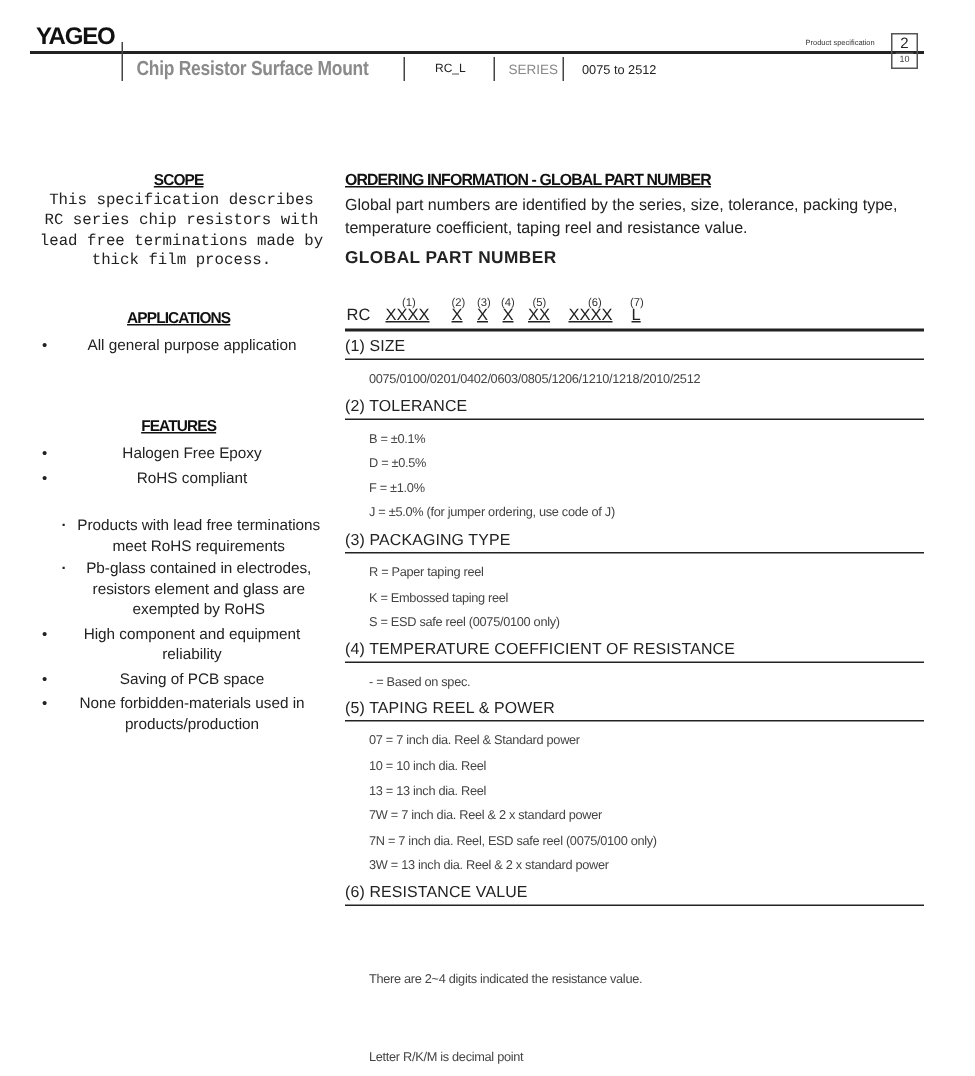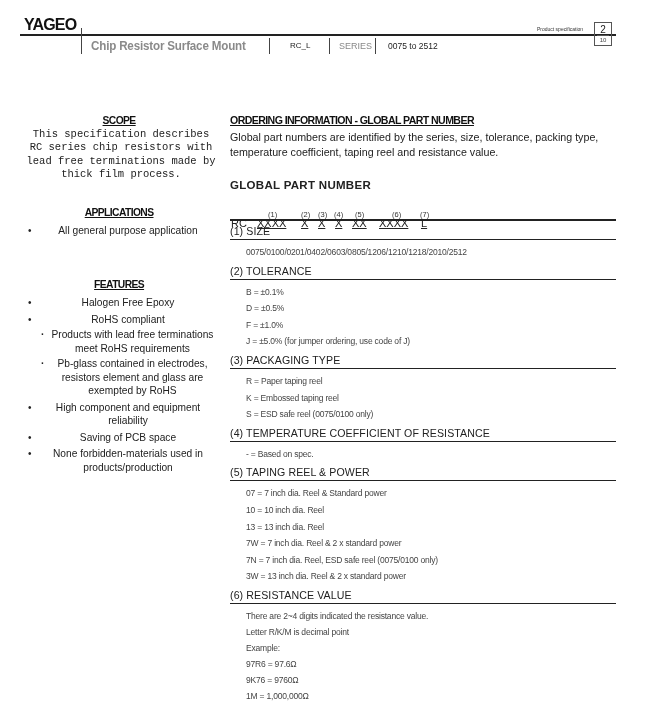--- a/index.html
+++ b/index.html
@@ -17,37 +17,37 @@
     .hdr-page .n { display: block; font-size: 10px; line-height: 11px; border-bottom: 1px solid #555; margin: 1px 2px 0 2px; color: #222; }
     .hdr-page .t { display: block; font-size: 6px; line-height: 9px; color: #444; }
 
     
     .lc { position: absolute; left: 26px; width: 190px; font-family: "Liberation Sans", sans-serif; text-align: center; }
     .sec-h { font-family: "Liberation Sans", sans-serif; font-weight: 900; font-size: 10.5px; text-decoration: underline; text-underline-offset: 1px; letter-spacing: -0.6px; color: #111; transform: scaleX(0.98); transform-origin: left; }
     .lc p { font-size: 10.5px; line-height: 13.3px; color: #222; margin-top: 2px; font-family: Liberation Mono, monospace; }
     .bul { list-style: none; margin-top: 5px; }
     .bul > li { position: relative; padding-left: 14px; font-size: 10.2px; line-height: 13.5px; color: #222; margin-bottom: 3px; }
     .bul > li::before { content: "•"; position: absolute; left: 2px; top: 0; font-size: 10px; }
-    .sub { list-style: none; margin-top: 2px; }
+    .sub { list-style: none; margin-top: 18px; }
     .sub > li { position: relative; padding-left: 9px; font-size: 10.2px; line-height: 13.5px; margin-bottom: 2px; }
     .sub > li::before { content: "·"; position: absolute; left: 1px; top: 0; font-weight: 700; }
 
     
     .rc { position: absolute; left: 230px; width: 386px; font-family: "Liberation Sans", sans-serif; }
     .rc .intro { font-size: 10.7px; line-height: 14.5px; color: #222; margin-top: 4px; }
-    .gpn-title { font-weight: 700; font-size: 11.5px; letter-spacing: 0.3px; color: #222; margin-top: 20px; }
+    .gpn-title { font-weight: 700; font-size: 11.5px; letter-spacing: 0.3px; color: #222; margin-top: 7px; }
     .gpn-row { position: relative; height: 30px; margin-top: 3px; }
     .gpn-seg { position: absolute; top: 0; font-weight: 400; font-size: 11px; color: #222; margin-top: 23px; }
     .gpn-seg.u { text-decoration: underline; }
     .gpn-num { position: absolute; top: 16px; font-size: 7.5px; color: #333; }
     .blk-h { font-size: 10.6px; color: #222; border-bottom: 1.5px solid #222; padding-bottom: 2px; letter-spacing: 0.1px; }
     .blk-h.top { border-top: 2px solid #222; padding-top: 4px; }
     .blk-body { padding-left: 16px; padding-top: 4px; padding-bottom: 4px; }
     .blk-body div { font-size: 8.5px; line-height: 16.6px; color: #444; letter-spacing: -0.2px; }
-    .blk-body.tight div { line-height: 16.1px; }
+    .blk-body.tight div { line-height: 16.1px; margin-top: 36px; }
   </style>
 </head>
 <body>
 
 <div class="hdr-logo">YAGEO</div>
 <div class="hdr-rule"></div>
 <div class="hdr-vbar" style="left:81px; top:28px; height:26px;"></div>
 <div class="hdr-title">Chip Resistor Surface Mount</div>
 <div class="hdr-vbar" style="left:269px; top:38px; height:16px;"></div>
 <div class="hdr-cell" style="left:290px; color:#222; font-size:8px;">RC_L</div>

